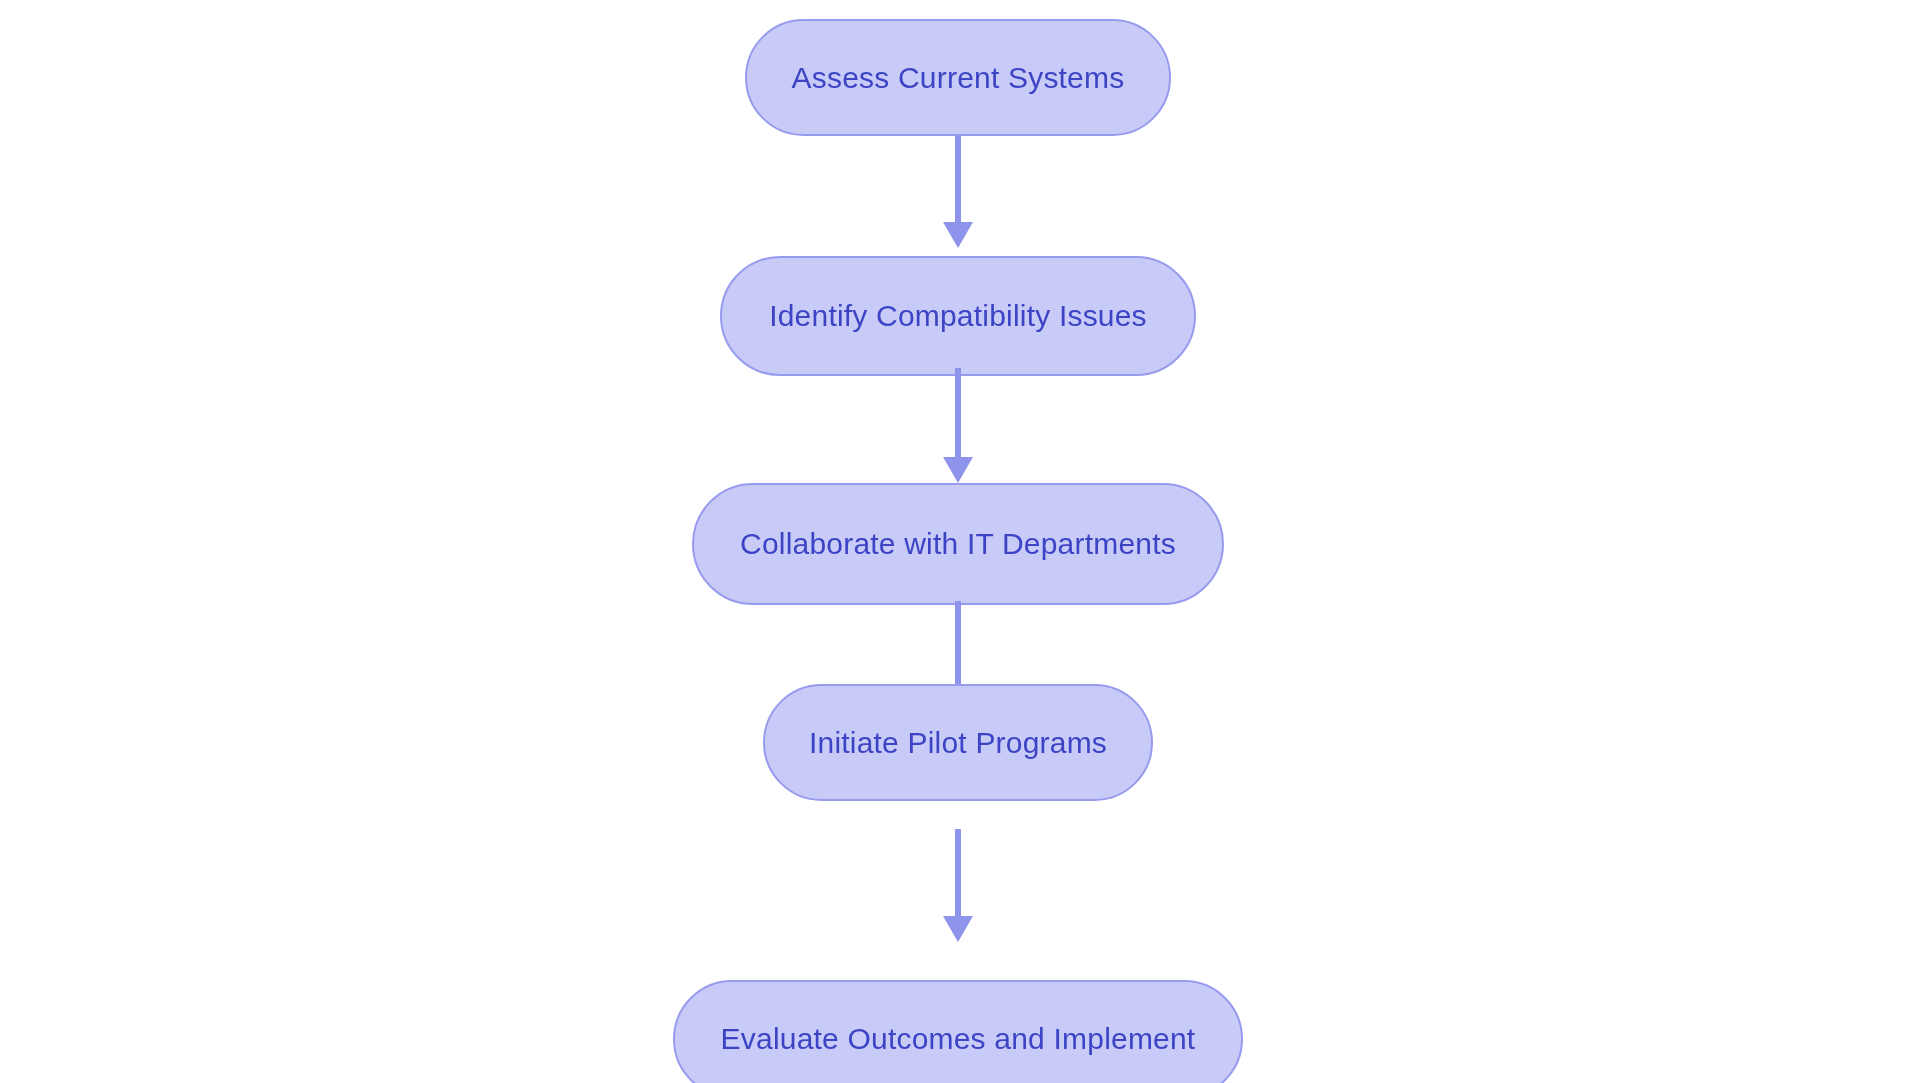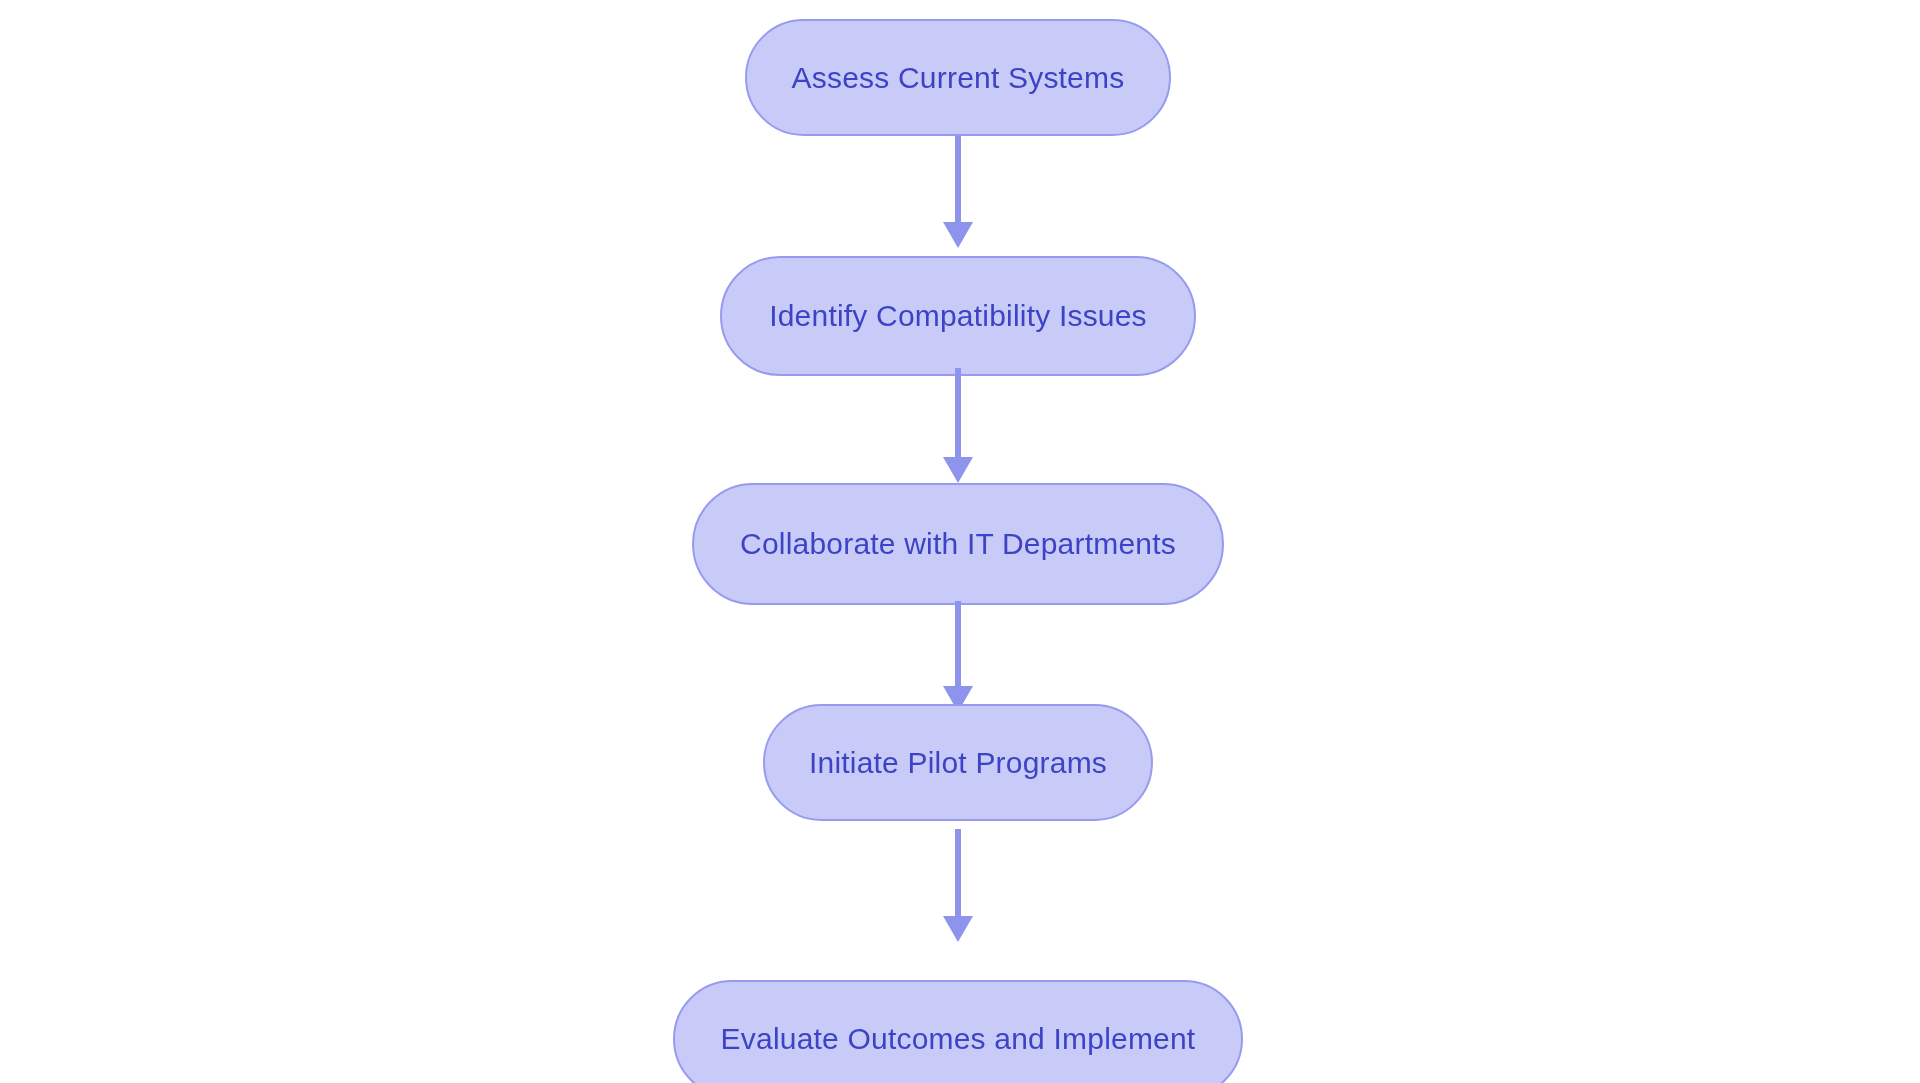--- a/index.html
+++ b/index.html
@@ -28,21 +28,21 @@
   .flow-node .node-label {
     color: #3c44c5;
     font-size: 30px;
     line-height: 1;
     white-space: nowrap;
     letter-spacing: 0.2px;
   }
   .n1 { left: 745px; top: 19px;  width: 426px; height: 117px; }
   .n2 { left: 720px; top: 248px; width: 476px; height: 120px; margin-top: 8px; }
   .n3 { left: 692px; top: 483px; width: 532px; height: 122px; }
-  .n4 { left: 763px; top: 704px; width: 390px; height: 117px; }
+  .n4 { left: 763px; top: 684px; width: 390px; height: 117px; }
   .n5 { left: 673px; top: 980px; width: 570px; height: 118px; }
   .flow-arrow {
     position: absolute;
     display: block;
   }
   .a1 { left: 942px; top: 136px; }
   .a2 { left: 942px; top: 368px; }
   .a3 { left: 942px; top: 601px; }
   .a4 { left: 942px; top: 829px; }
 </style>

